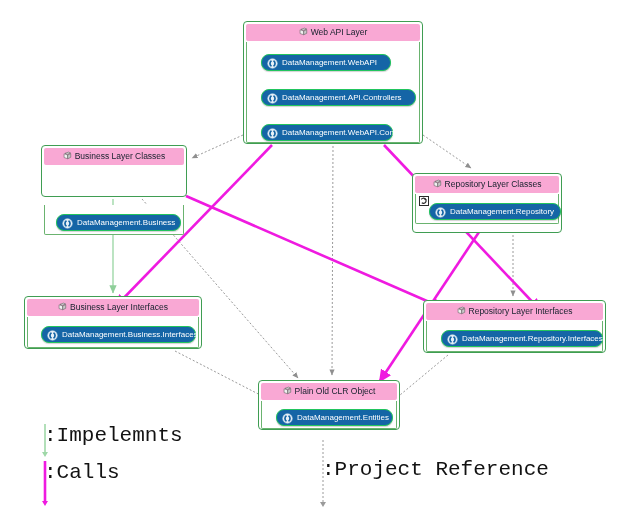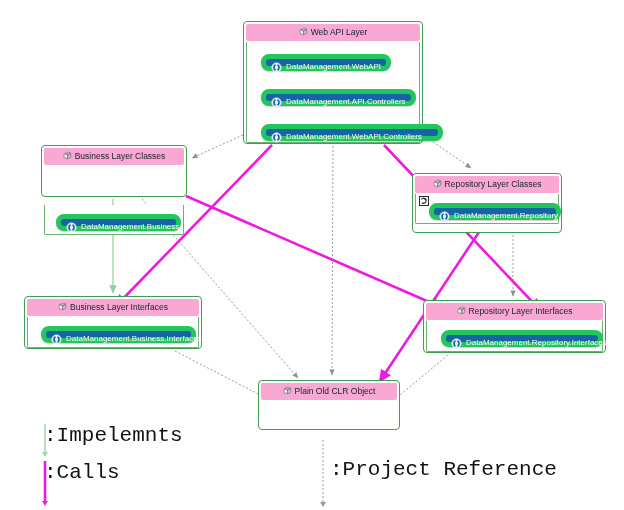--- a/index.html
+++ b/index.html
@@ -61,21 +61,21 @@
     border-radius: 0 0 2px 2px;
     margin-top: 1px;
     box-sizing: border-box;
   }
   .node-pill {
     position: absolute;
     box-sizing: border-box;
     height: 17px;
     line-height: 16px;
     background: #1565a6;
-    border: 5px solid #22c55e;
+    border: 1px solid #22c55e;
     border-radius: 8px;
     color: #ffffff;
     font-size: 8px;
     white-space: nowrap;
     padding-left: 20px;
     padding-right: 10px;
     box-shadow: 0 1px 1px rgba(0,0,0,0.18);
   }
   .node-pill .pill-icon {
     position: absolute;
@@ -169,21 +169,21 @@
           <div class="node-pill" style="left: 14px; top: 12px; width: 130px;"><svg class="pill-icon" width="11" height="11" viewBox="0 0 12 12">
               <circle cx="6" cy="6" r="5.2" fill="#e8f1f8" stroke="#cfe2ef" stroke-width="0.6"></circle>
               <path d="M4.4 2.3 A4.3 4.3 0 0 0 4.4 9.7 L5.4 8.2 A2.6 2.6 0 0 1 5.4 3.8 Z" fill="#1565a6"></path>
               <path d="M7.6 2.3 A4.3 4.3 0 0 1 7.6 9.7 L6.6 8.2 A2.6 2.6 0 0 0 6.6 3.8 Z" fill="#1565a6"></path>
             </svg><span>DataManagement.WebAPI</span></div>
           <div class="node-pill" style="left: 14px; top: 47px; width: 155px;"><svg class="pill-icon" width="11" height="11" viewBox="0 0 12 12">
               <circle cx="6" cy="6" r="5.2" fill="#e8f1f8" stroke="#cfe2ef" stroke-width="0.6"></circle>
               <path d="M4.4 2.3 A4.3 4.3 0 0 0 4.4 9.7 L5.4 8.2 A2.6 2.6 0 0 1 5.4 3.8 Z" fill="#1565a6"></path>
               <path d="M7.6 2.3 A4.3 4.3 0 0 1 7.6 9.7 L6.6 8.2 A2.6 2.6 0 0 0 6.6 3.8 Z" fill="#1565a6"></path>
             </svg><span>DataManagement.API.Controllers</span></div>
-          <div class="node-pill" style="left: 14px; top: 82px; width: 182px;"><svg class="pill-icon" width="11" height="11" viewBox="0 0 12 12">
+          <div class="node-pill" style="left: 14px; top: 82px; width: 132px;"><svg class="pill-icon" width="11" height="11" viewBox="0 0 12 12">
               <circle cx="6" cy="6" r="5.2" fill="#e8f1f8" stroke="#cfe2ef" stroke-width="0.6"></circle>
               <path d="M4.4 2.3 A4.3 4.3 0 0 0 4.4 9.7 L5.4 8.2 A2.6 2.6 0 0 1 5.4 3.8 Z" fill="#1565a6"></path>
               <path d="M7.6 2.3 A4.3 4.3 0 0 1 7.6 9.7 L6.6 8.2 A2.6 2.6 0 0 0 6.6 3.8 Z" fill="#1565a6"></path>
             </svg><span>DataManagement.WebAPI.Controllers</span></div>
         </div>
       </div>
       <div class="group-box" style="left: 41px; top: 145px; width: 146px; height: 52px;">
         <div class="group-header"><svg class="hdr-icon" width="9" height="9" viewBox="0 0 10 10">
             <path d="M2.2 2.6 L6.2 1.2 L8.6 2.3 L4.6 3.7 Z" fill="#d9d9d9" stroke="#5a5a5a" stroke-width="0.6"></path>
             <path d="M1.2 3.1 L5.2 4.4 L5.2 8.6 L1.2 7.3 Z" fill="#f2f2f2" stroke="#5a5a5a" stroke-width="0.6"></path>
@@ -243,34 +243,41 @@
               <path d="M7.6 2.3 A4.3 4.3 0 0 1 7.6 9.7 L6.6 8.2 A2.6 2.6 0 0 0 6.6 3.8 Z" fill="#1565a6"></path>
             </svg><span>DataManagement.Repository.Interfaces</span></div>
         </div>
       </div>
       <div class="group-box" style="left: 258px; top: 380px; width: 142px; height: 50px;">
         <div class="group-header"><svg class="hdr-icon" width="9" height="9" viewBox="0 0 10 10">
             <path d="M2.2 2.6 L6.2 1.2 L8.6 2.3 L4.6 3.7 Z" fill="#d9d9d9" stroke="#5a5a5a" stroke-width="0.6"></path>
             <path d="M1.2 3.1 L5.2 4.4 L5.2 8.6 L1.2 7.3 Z" fill="#f2f2f2" stroke="#5a5a5a" stroke-width="0.6"></path>
             <path d="M5.2 4.4 L8.6 3.0 L8.6 7.0 L5.2 8.6 Z" fill="#c8c8c8" stroke="#5a5a5a" stroke-width="0.6"></path>
           </svg><span>Plain Old CLR Object</span></div>
+        <div class="group-body" style="height: 28px;">
+          <div class="node-pill" style="left: 14px; top: 8px; width: 117px;"><svg class="pill-icon" width="11" height="11" viewBox="0 0 12 12">
+              <circle cx="6" cy="6" r="5.2" fill="#e8f1f8" stroke="#cfe2ef" stroke-width="0.6"></circle>
+              <path d="M4.4 2.3 A4.3 4.3 0 0 0 4.4 9.7 L5.4 8.2 A2.6 2.6 0 0 1 5.4 3.8 Z" fill="#1565a6"></path>
+              <path d="M7.6 2.3 A4.3 4.3 0 0 1 7.6 9.7 L6.6 8.2 A2.6 2.6 0 0 0 6.6 3.8 Z" fill="#1565a6"></path>
+            </svg><span>DataManagement.Entities</span></div>
+        </div>
       </div>
     </div>
 
   <div id="legend-host">
       <div class="legend-item" style="left: 44px; top: 424px;">:Impelemnts</div>
       <svg class="legend-rule" width="10" height="34" style="left: 40px; top: 424px;">
         <path d="M5,0 L5,28" stroke="#9fd8a8" stroke-width="1.6" fill="none"></path>
         <path d="M2,28 L8,28 L5,33 Z" fill="#9fd8a8"></path>
       </svg>
       <div class="legend-item" style="left: 44px; top: 461px;">:Calls</div>
       <svg class="legend-rule" width="10" height="46" style="left: 40px; top: 461px;">
         <path d="M5,0 L5,40" stroke="#ef1ae0" stroke-width="2.6" fill="none"></path>
         <path d="M2,40 L8,40 L5,45 Z" fill="#ef1ae0"></path>
       </svg>
-      <div class="legend-item" style="left: 330px; top: 458px; text-align: center;">:Project Reference</div>
+      <div class="legend-item" style="left: 322px; top: 458px; text-align: center;">:Project Reference</div>
       <svg class="legend-rule" width="10" height="68" style="left: 318px; top: 440px;">
         <path d="M5,0 L5,62" stroke="#9a9a9a" stroke-width="1" stroke-dasharray="2 2" fill="none"></path>
         <path d="M2,62 L8,62 L5,67 Z" fill="#9a9a9a"></path>
       </svg>
     </div>
 
 </div>
 
 </body></html>

